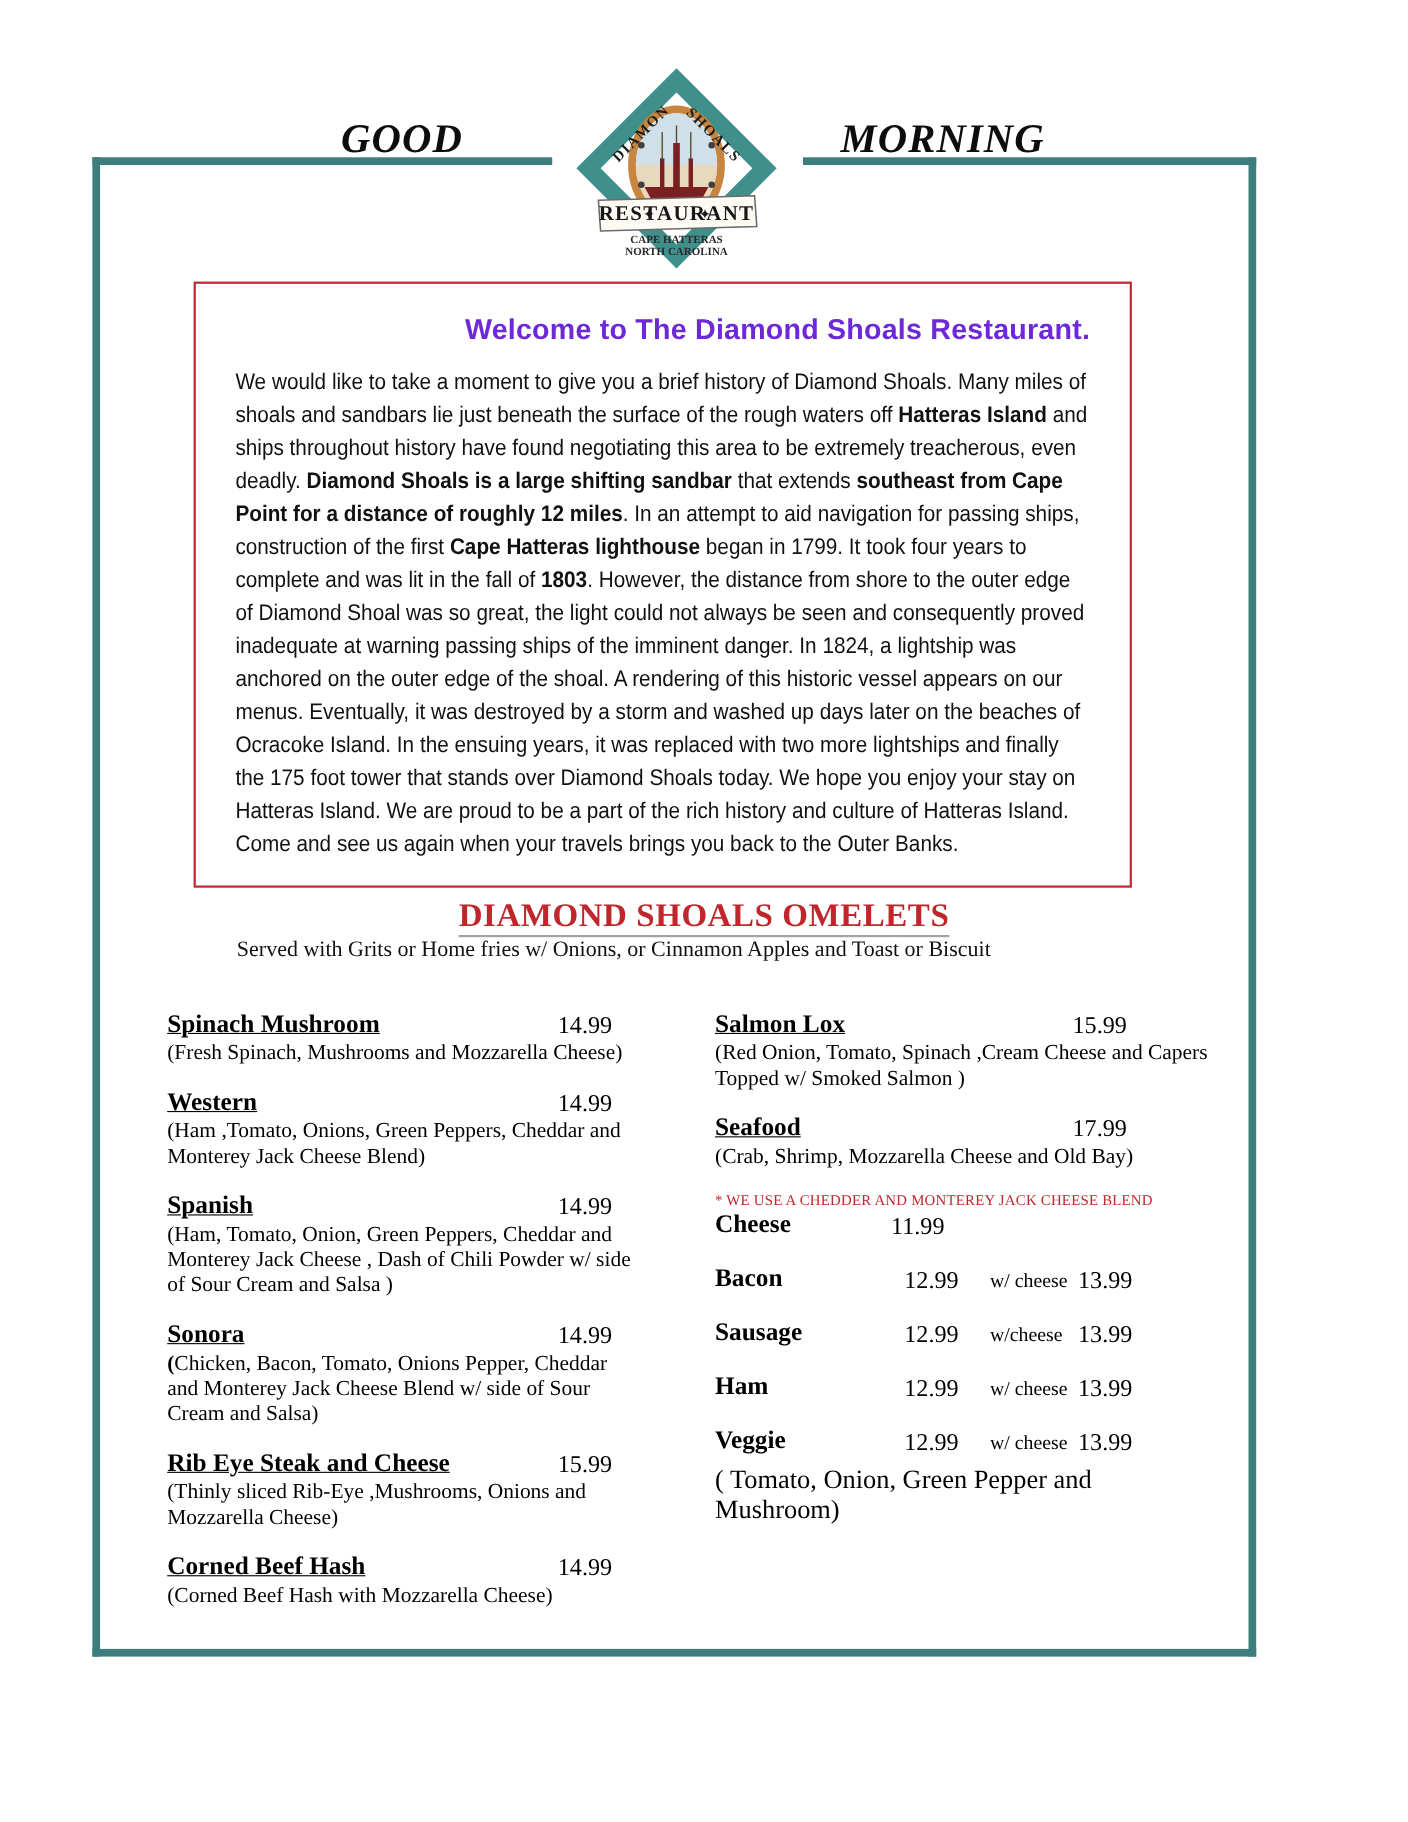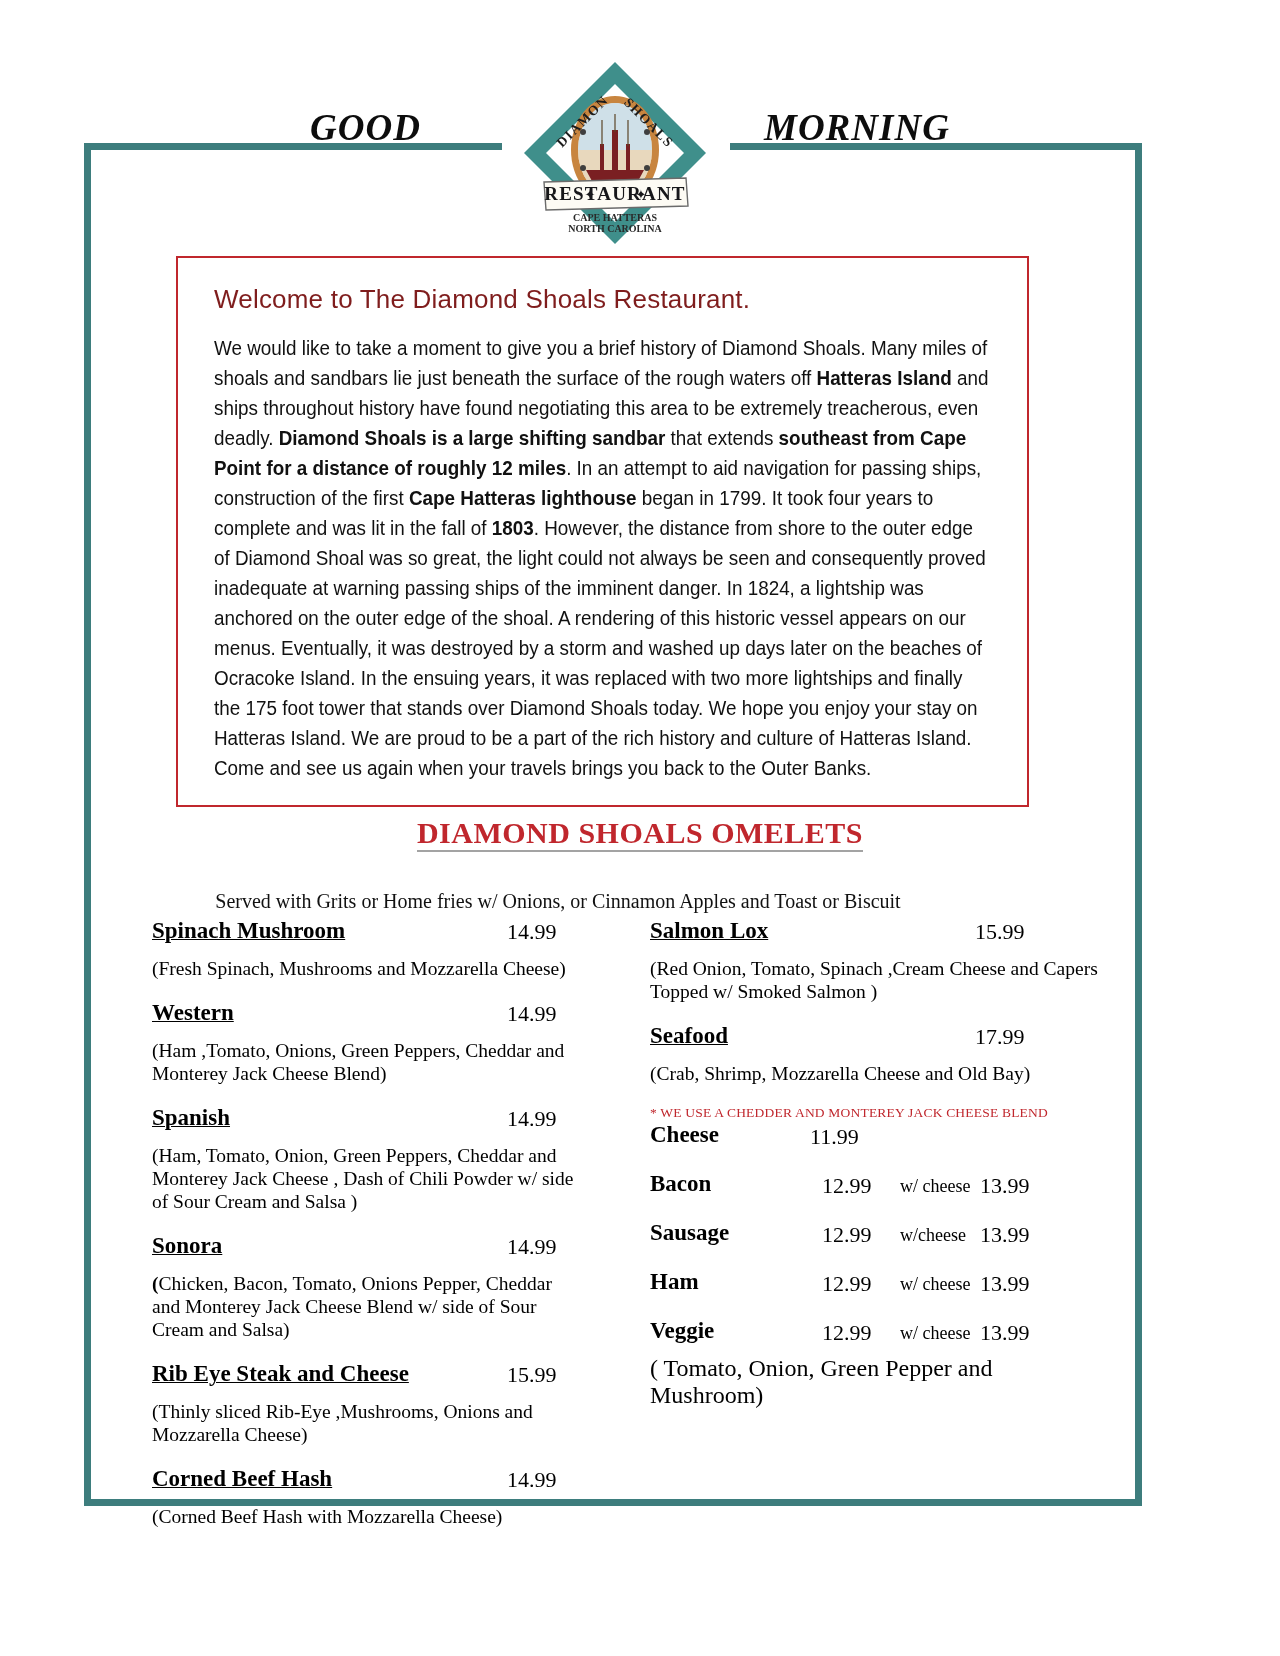--- a/index.html
+++ b/index.html
@@ -37,23 +37,23 @@
   .logo{position:absolute;left:520px;top:58px;width:190px;height:190px;}
   .logo svg{display:block;}
 
   
   .welcome-box{
     position:absolute;left:176px;top:256px;width:853px;
     border:2px solid #c0272d;background:#fff;
     box-sizing:border-box;padding:26px 36px 22px 36px;
   }
   .welcome-title{
-    text-align:left;color:#7f1d1d;
+    text-align:right;color:#6d28d9;
     font-family:"Liberation Sans",sans-serif;
-    font-weight:normal;font-size:26px;
+    font-weight:bold;font-size:26px;
     letter-spacing:.2px;margin:0 0 18px 0;
   }
   .welcome-body{
     font-family:"Liberation Sans",sans-serif;
     font-size:20.5px;line-height:30px;color:#111;
     text-align:left;
     transform:scaleX(.92);transform-origin:left top;
     width:108.6%;
   }
   .welcome-body b{font-weight:bold;}
@@ -61,21 +61,21 @@
   
   .section-title{
     position:absolute;left:0;top:816px;width:1280px;text-align:center;
     color:#c0272d;font-family:"Liberation Serif",serif;
     font-weight:bold;font-size:30px;letter-spacing:.5px;
   }
   .section-title span{
     border-bottom:2px solid #a3a3a3;padding-bottom:1px;
   }
   .section-sub{
-    position:absolute;left:0;top:890px;width:1116px;text-align:center;
+    position:absolute;left:0;top:852px;width:1116px;text-align:center;
     font-family:"Liberation Serif",serif;font-size:20px;color:#111;
   }
 
   
   .col-left{position:absolute;left:152px;top:918px;width:430px;}
   .col-right{position:absolute;left:650px;top:918px;width:450px;}
 
   .item{position:relative;margin-bottom:20px;}
   .item-head{position:relative;height:27px;text-decoration:underline;}
   .item-name{
@@ -83,21 +83,21 @@
     font-size:23px;color:#000;
   }
   .item-price{
     position:absolute;top:1px;
     font-family:"Liberation Serif",serif;font-size:22px;color:#000;
   }
   .col-left .item-price{left:355px;}
   .col-right .item-price{left:325px;}
   .item-desc{
     font-family:"Liberation Serif",serif;font-size:19.5px;
-    line-height:23px;color:#000;margin-top:12px;
+    line-height:23px;color:#000;margin-top:1px;
   }
   .item-desc .bold-paren{font-weight:bold;}
 
   
   .blend-note{
     font-family:"Liberation Serif",serif;font-weight:normal;
     font-size:13.5px;color:#c0272d;letter-spacing:.2px;
     margin-top:6px;margin-bottom:1px;
   }
 

